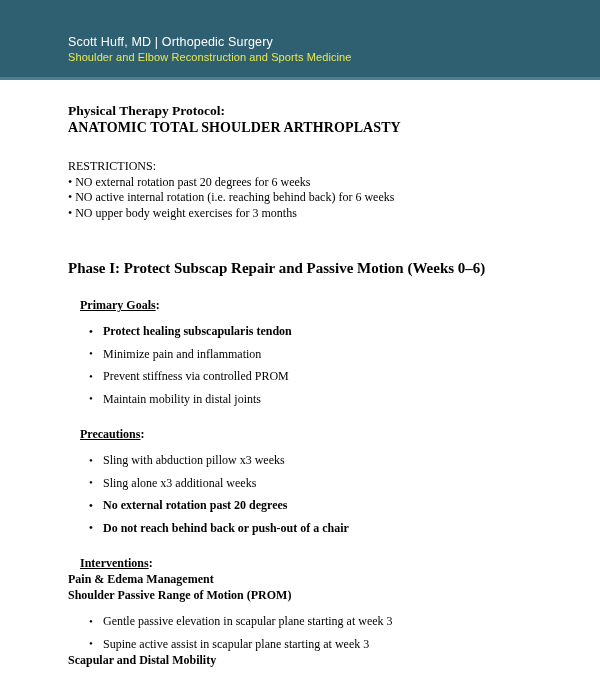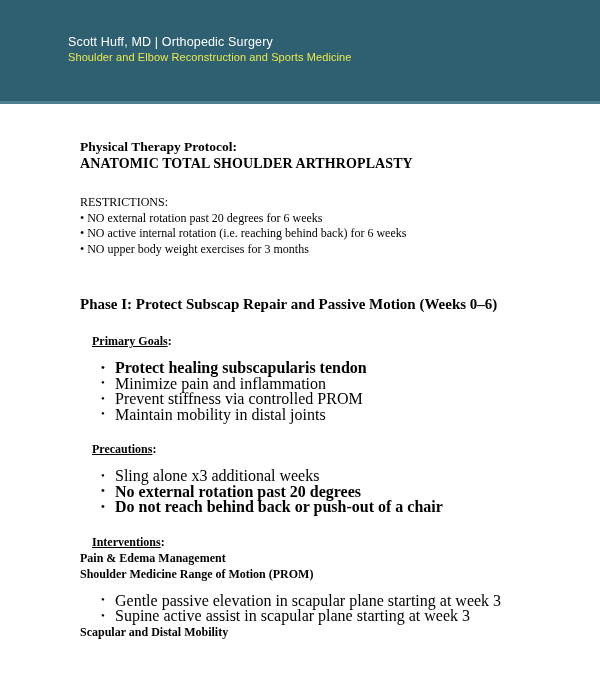--- a/index.html
+++ b/index.html
@@ -12,21 +12,21 @@
     height: 697px;
     background: #ffffff;
     font-family: "Liberation Serif", "DejaVu Serif", serif;
     color: #000000;
     overflow: hidden;
   }
 
   
   .banner {
     width: 600px;
-    height: 104px;
+    height: 80px;
     background: #2e6072;
     position: relative;
     box-sizing: border-box;
     border-bottom: 3px solid #4d7f91;
   }
   .banner-inner {
     position: absolute;
     left: 68px;
     top: 34px;
   }
@@ -42,21 +42,21 @@
     font-family: "Liberation Sans", "DejaVu Sans", sans-serif;
     font-size: 11px;
     color: #e9e94b;
     letter-spacing: 0.1px;
     line-height: 15px;
     white-space: nowrap;
   }
 
   
   .doc {
-    padding: 12px;
+    padding: 0;
     position: relative;
   }
   .doc-inner {
     margin-left: 68px;
     margin-right: 40px;
     padding-top: 22px;
   }
 
   .doc-title {
     font-size: 13.5px;
@@ -113,23 +113,24 @@
   }
 
   ul.bullets {
     list-style: none;
     margin: 11px 0 0 0;
     padding: 0;
   }
   ul.bullets li {
     position: relative;
     padding-left: 35px;
-    font-size: 16px;
-    line-height: 15.5px;
-    white-space: nowrap;
+    font-size: 12px;
+    line-height: 15.5px;
+    white-space: nowrap;
+    margin-top: 7px;
   }
   ul.bullets li::before {
     content: "\2022";
     position: absolute;
     left: 21px;
     top: -0.5px;
     font-size: 11px;
     line-height: 15.5px;
   }
   ul.bullets li.bold {
@@ -177,37 +178,40 @@
       <li>
         <span>Maintain mobility in distal joints</span>
       </li>
     </ul>
 
     <div class="sub-heading">
       <span class="u">Precautions</span><span>:</span>
     </div>
     <ul class="bullets">
       <li>
+        <span>Sling with abduction pillow x3 weeks</span>
+      </li>
+      <li>
         <span>Sling alone x3 additional weeks</span>
       </li>
       <li class="bold">
         <span>No external rotation past 20 degrees</span>
       </li>
       <li class="bold">
         <span>Do not reach behind back or push-out of a chair</span>
       </li>
     </ul>
 
     <div class="sub-heading">
       <span class="u">Interventions</span><span>:</span>
     </div>
 
     <div class="plain-heading">Pain &amp; Edema Management</div>
 
-    <div class="plain-heading">Shoulder Medicine Range of Motion (PROM)</div>
+    <div class="plain-heading">Shoulder Passive Range of Motion (PROM)</div>
     <ul class="bullets">
       <li>
         <span>Gentle passive elevation in scapular plane starting at week 3</span>
       </li>
       <li>
         <span>Supine active assist in scapular plane starting at week 3</span>
       </li>
     </ul>
 
     <div class="plain-heading">Scapular and Distal Mobility</div>

